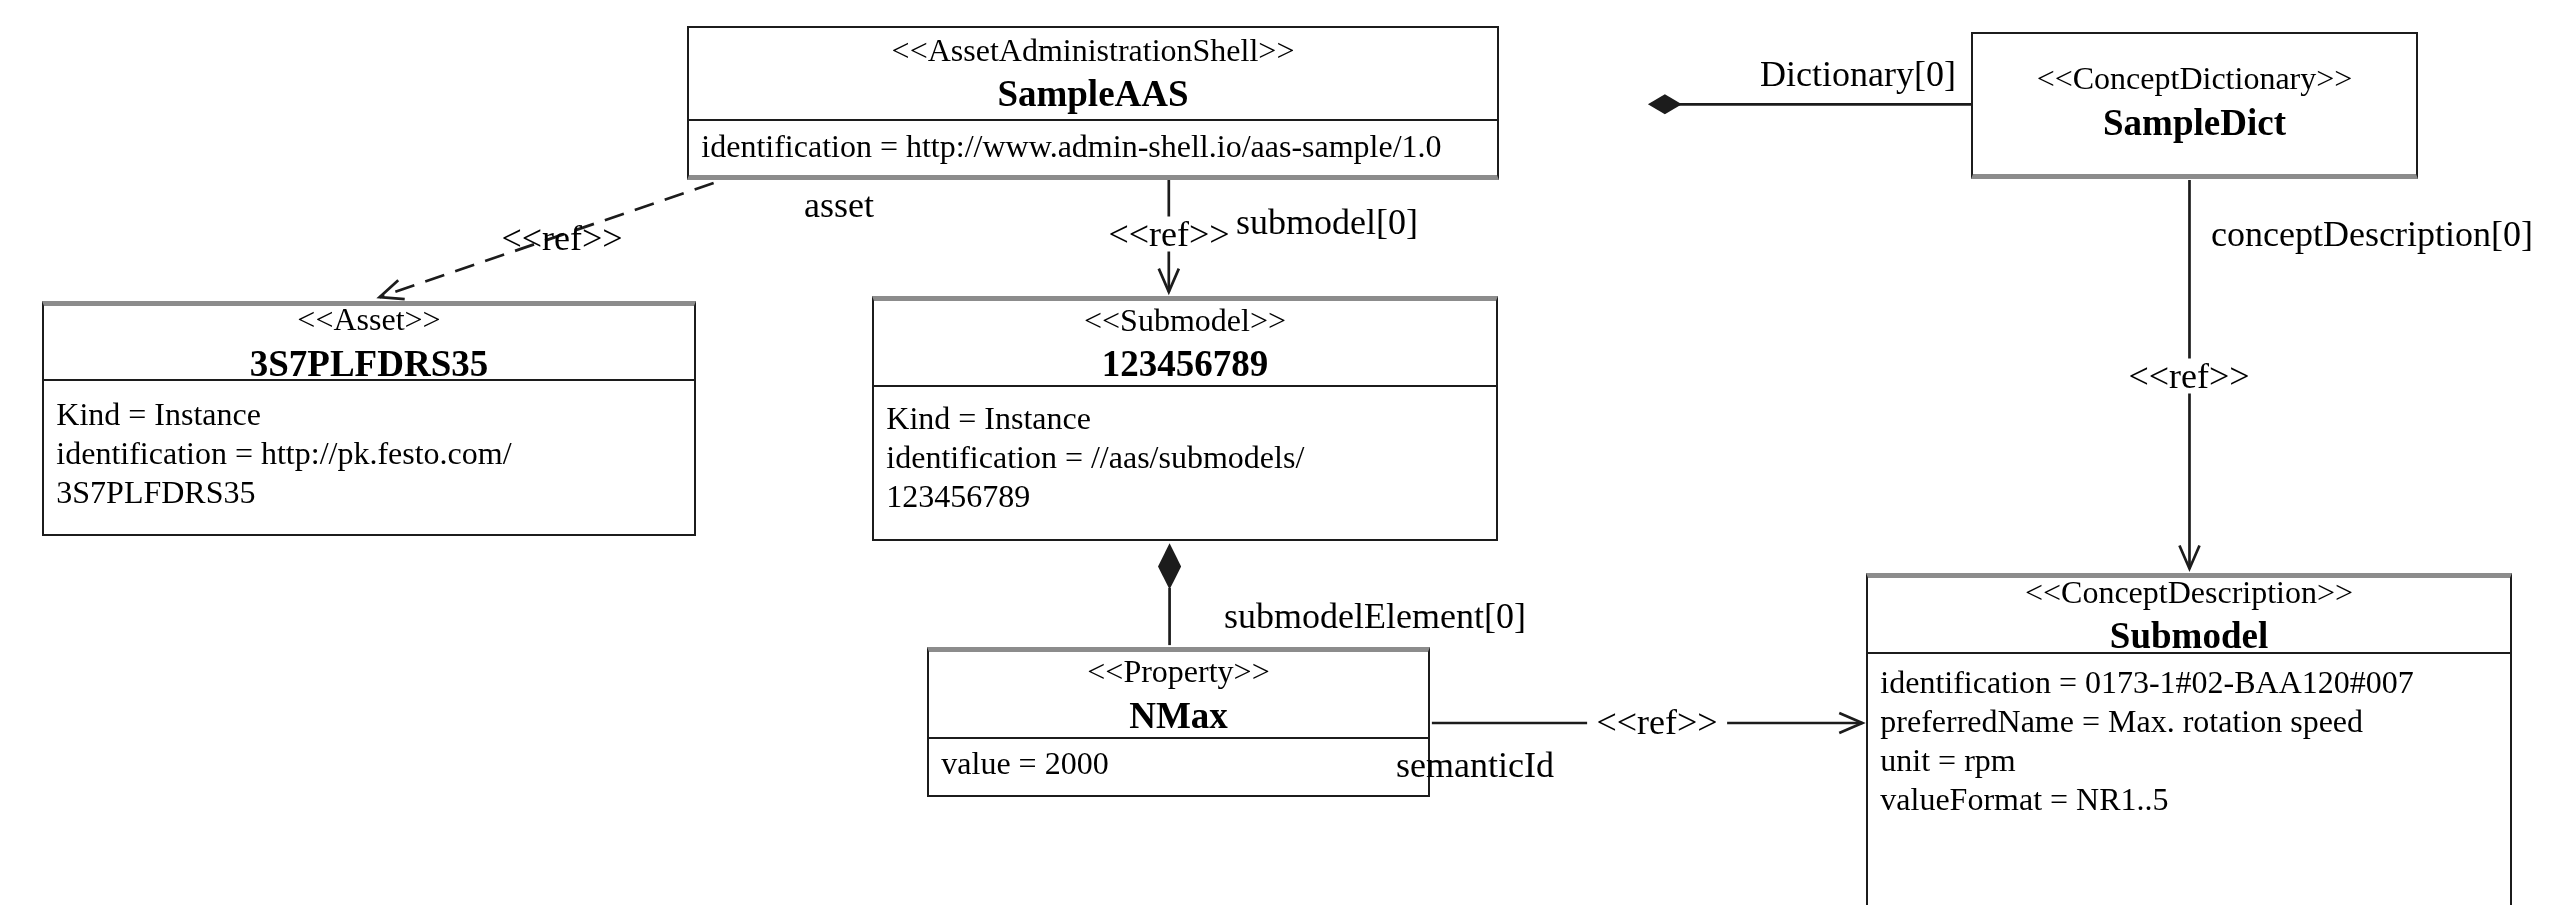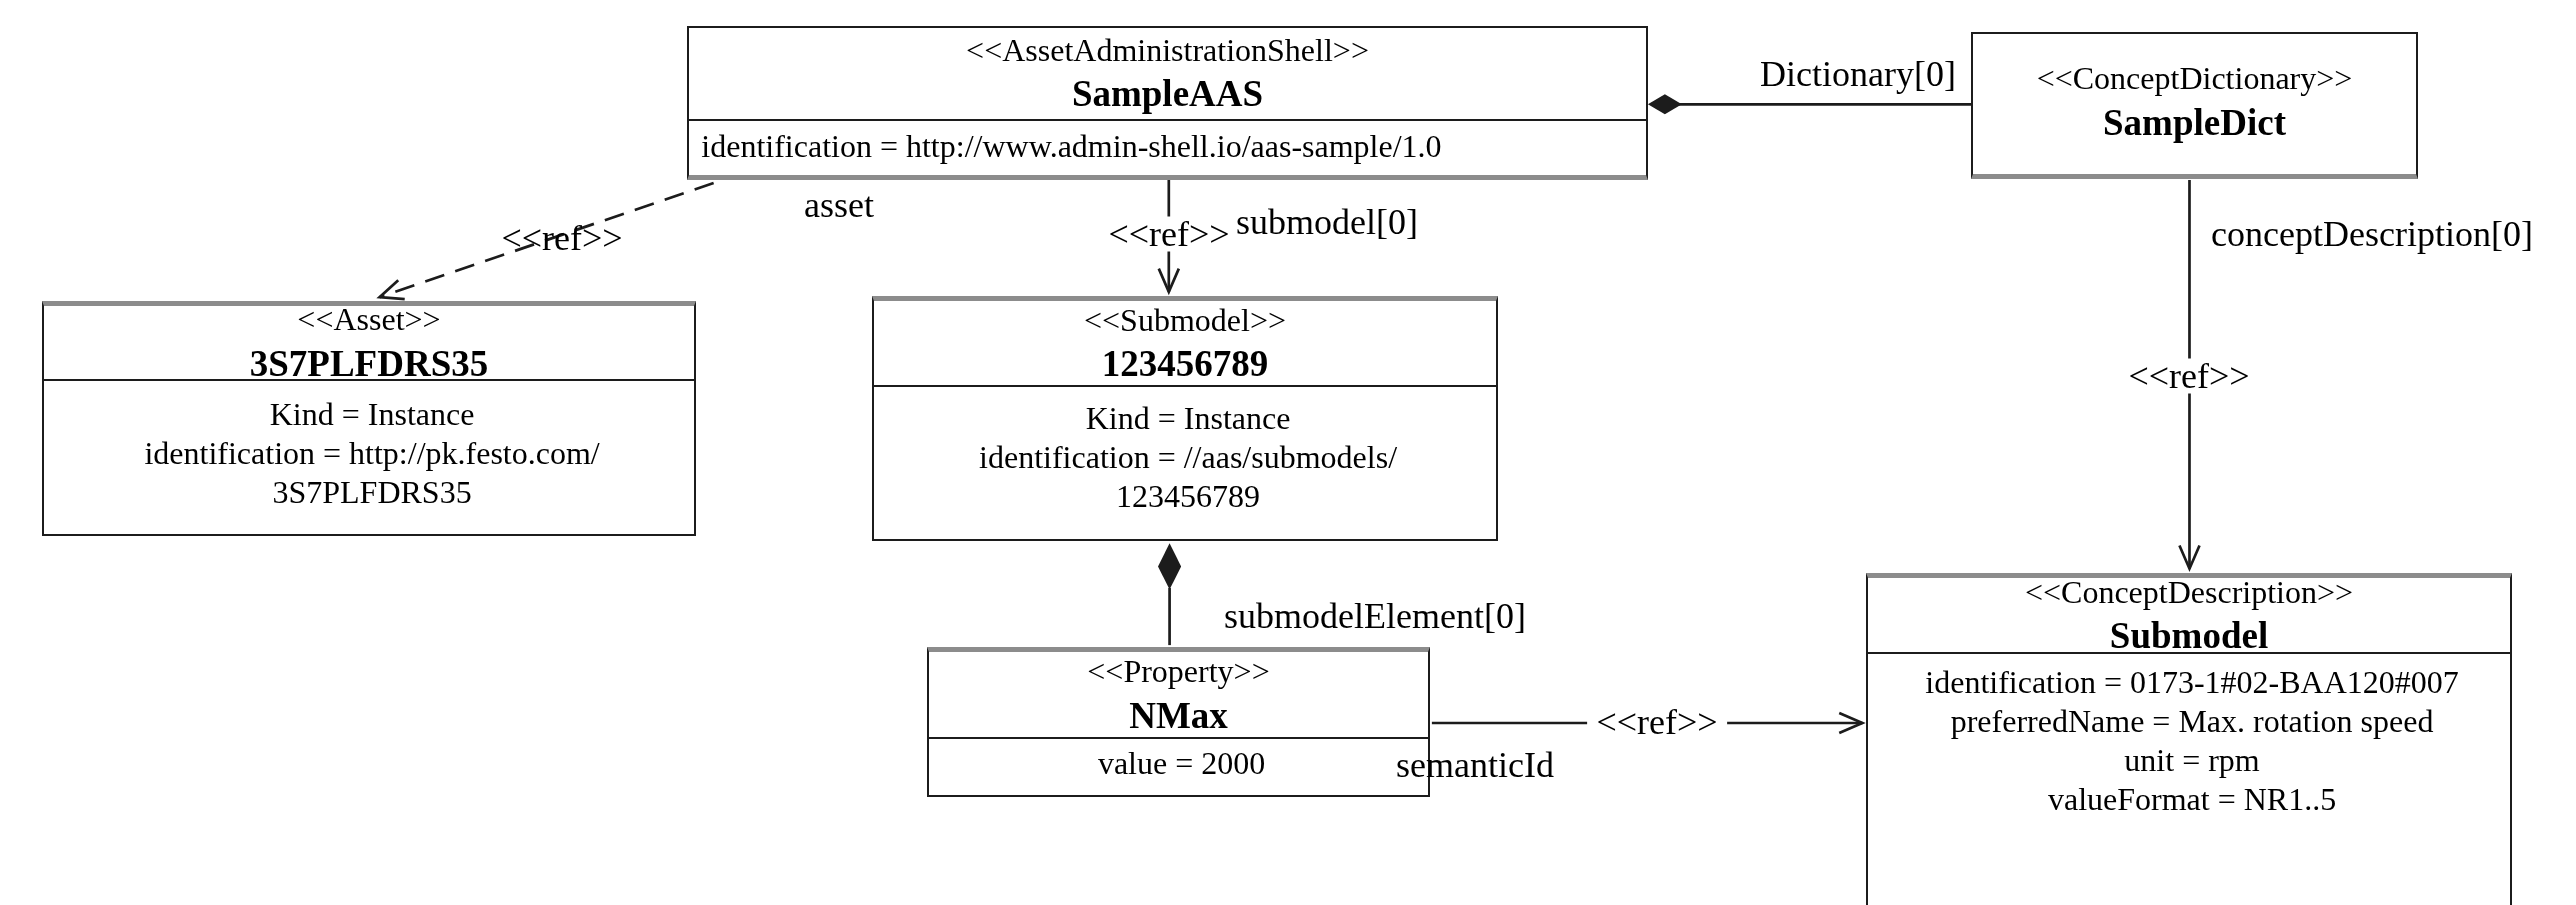--- a/index.html
+++ b/index.html
@@ -13,21 +13,21 @@
   }
   #edges { position:absolute; left:0; top:0; z-index:1; }
 
   .node {
     position:absolute;
     box-sizing:border-box;
     background:#ffffff;
     border:2.3px solid #1c1c1c;
     z-index:2;
   }
-  .node.shadow-top  { border-top:5.4px solid #8c8c8c;text-align:center; }
+  .node.shadow-top  { border-top:5.4px solid #8c8c8c; }
   .node.shadow-bottom { border-bottom:5.4px solid #8c8c8c; }
 
   .title {
     display:flex; flex-direction:column;
     align-items:center; justify-content:center;
     gap:6.2px;
     box-sizing:border-box;
   }
   .stereotype { font-size:32px; line-height:35px; white-space:nowrap; }
   .obj-name   { font-size:37px; line-height:39px; font-weight:bold; white-space:nowrap; }
@@ -69,21 +69,21 @@
     <line x1="2176" y1="135" x2="2557" y2="135" stroke="#1c1c1c" stroke-width="3.5"></line>
 
     <line x1="2838" y1="233" x2="2838" y2="737" stroke="#1c1c1c" stroke-width="3.5" marker-end="url(#openArrow)"></line>
 
     <polygon points="1516,704 1531,734 1516,764 1501,734" fill="#1c1c1c"></polygon>
     <line x1="1516" y1="762" x2="1516" y2="836" stroke="#1c1c1c" stroke-width="3.5"></line>
 
     <line x1="1856" y1="937" x2="2414" y2="937" stroke="#1c1c1c" stroke-width="3.5" marker-end="url(#openArrow)"></line>
   </svg>
 
-  <div class="node shadow-bottom" style="left:687px; top:25.5px; width:961px; height:154px;">
+  <div class="node shadow-bottom" style="left:687px; top:25.5px; width:812px; height:154px;">
     <div class="title" style="height:91px;">
       <div class="stereotype">&lt;&lt;AssetAdministrationShell&gt;&gt;</div>
       <div class="obj-name">SampleAAS</div>
     </div>
     <div class="attrs" style="padding-top:6.2px;">
       <div class="attr">identification = http://www.admin-shell.io/aas-sample/1.0</div>
     </div>
   </div>
 
   <div class="node shadow-bottom" style="left:1971px; top:32px; width:447px; height:147px;">

